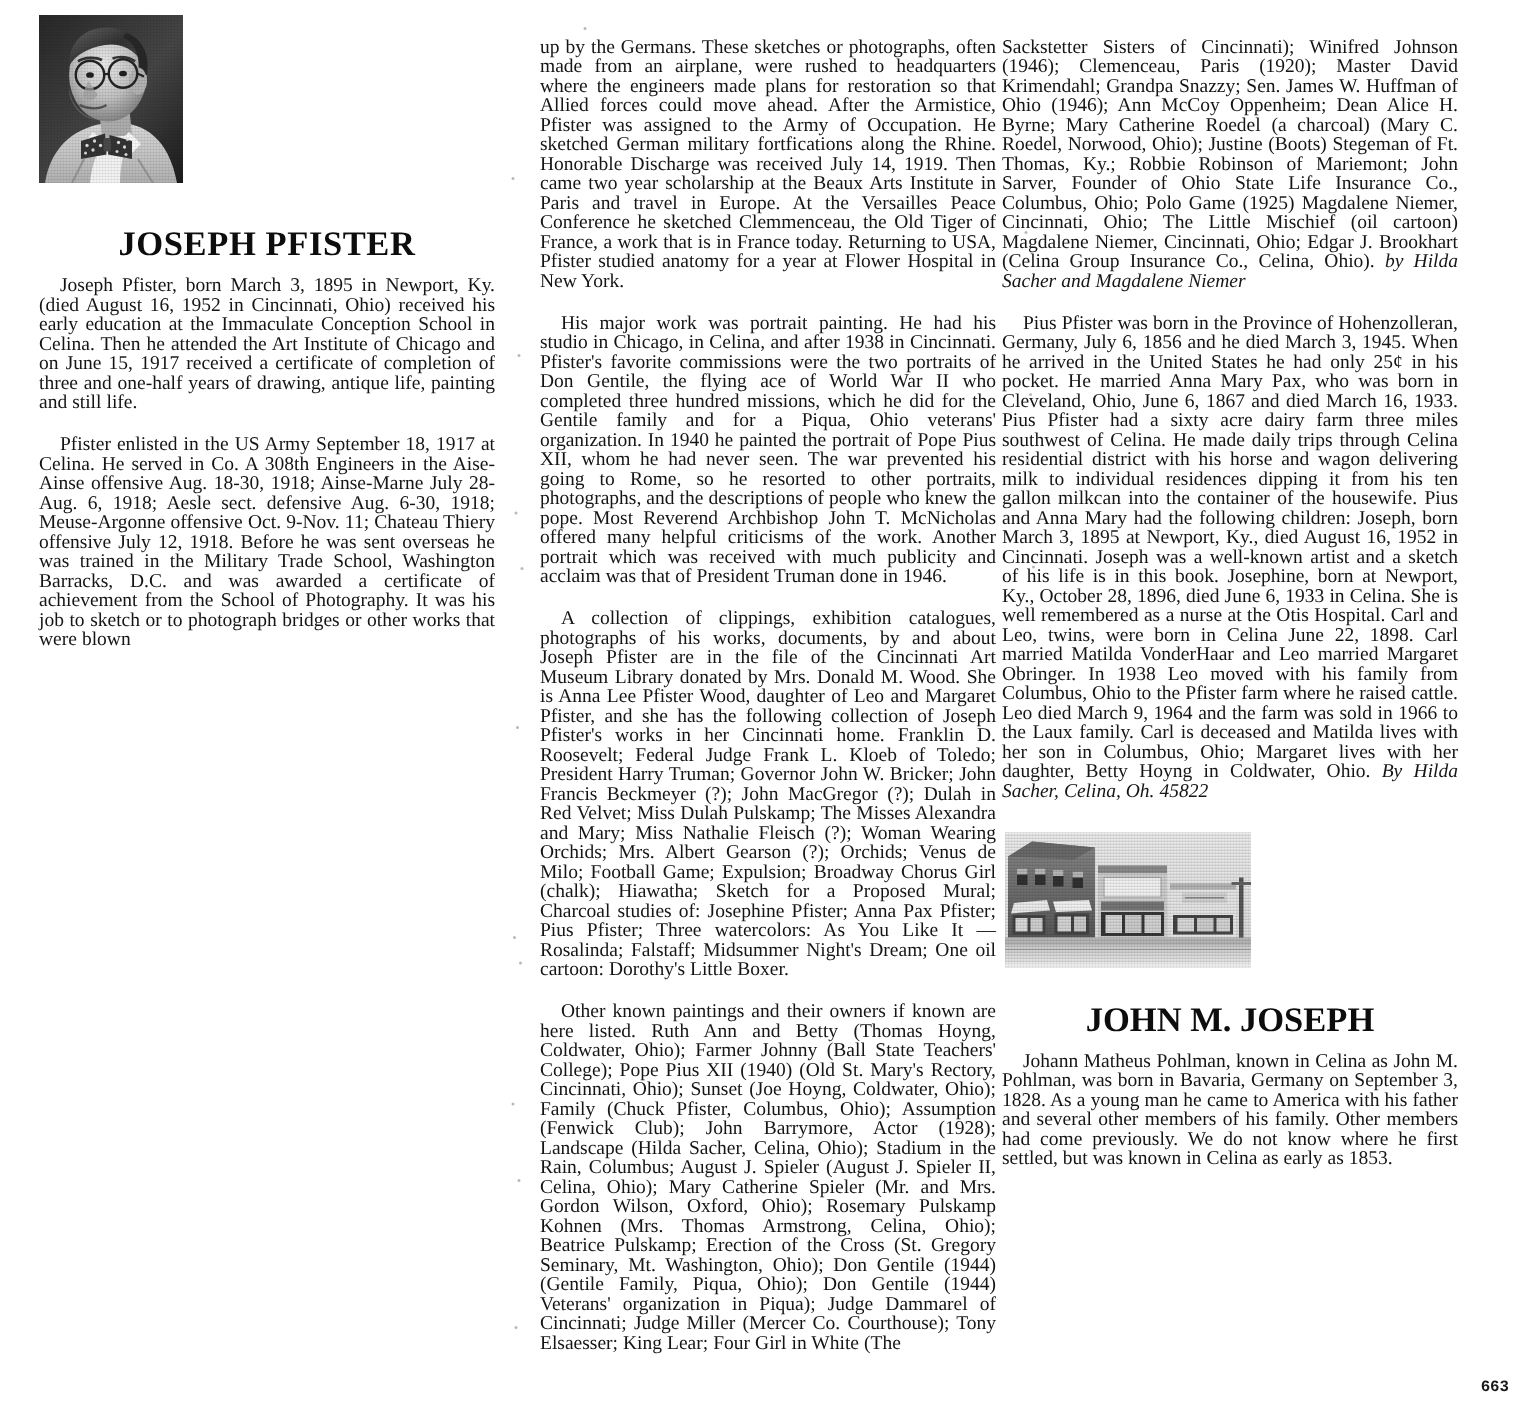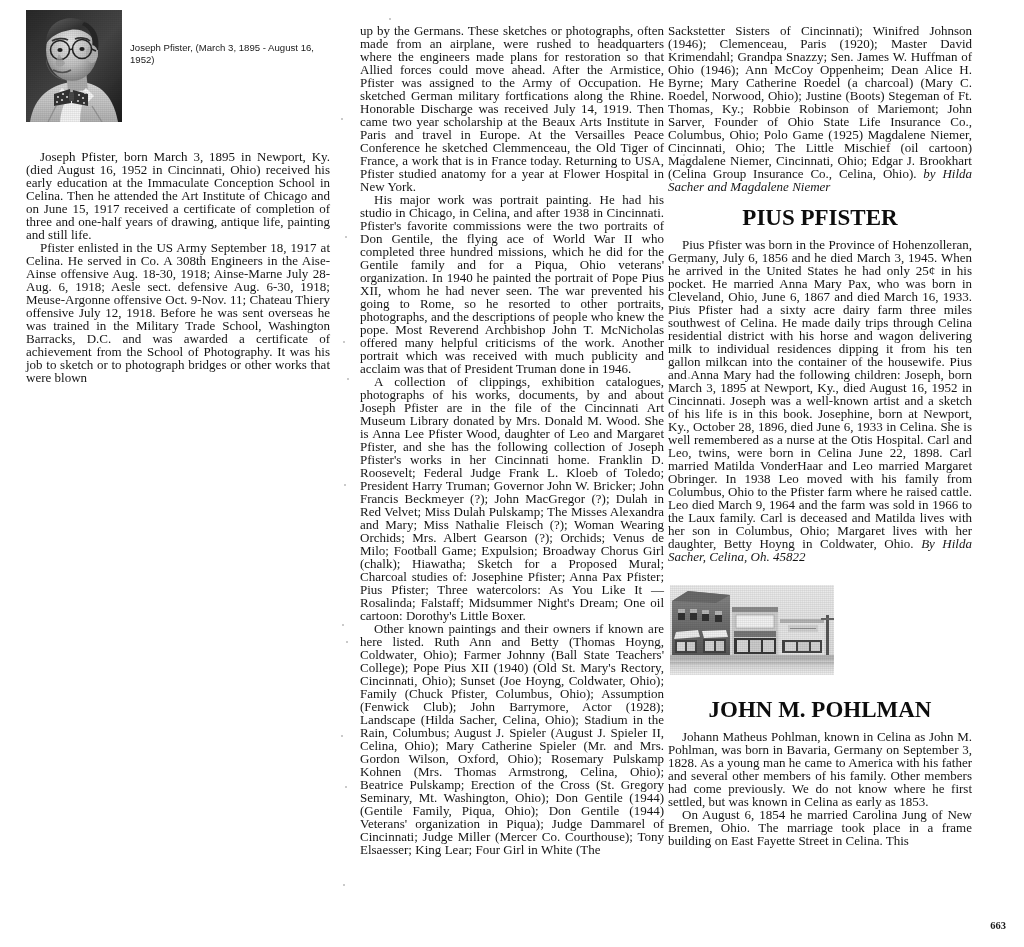--- a/index.html
+++ b/index.html
@@ -43,21 +43,21 @@
     line-height: 13.0px;
     text-align: justify;
     text-justify: inter-word;
     margin: 0;
     text-indent: 14px;
     -webkit-hyphens: manual;
     hyphens: manual;
     word-spacing: 0.1px;
     color: #151515;
   }
-  .para + .para { margin-top: 0; }
+  .para + .para { margin-top: 15px; }
 
   .para.no-indent { text-indent: 0; }
 
   .byline {
     font-style: italic;
   }
 
   
   .heading {
     font-family: "Liberation Serif", "DejaVu Serif", serif;
@@ -121,21 +121,21 @@
     left: 174px;
     top: 2px;
     width: 132px;
   }
 
   
   .page-number {
     position: absolute;
     right: 18px;
     bottom: 16px;
-    font-family: Liberation Serif, serif;
+    font-family: Liberation Mono, monospace;
     font-size: 10.5px;
     font-weight: bold;
     color: #1a1a1a;
     margin-left: 40px;
   }
 
   
   .halftone {
     width: 100%;
     height: 100%;
@@ -241,40 +241,39 @@
               <circle cx="52" cy="91" r="1.0"></circle>
             <circle cx="59" cy="83" r="1.0"></circle>
               <circle cx="58" cy="93" r="1.0"></circle>
           </g>
 
           <path d="M30 96 L22 112" stroke="#9a938a" stroke-width="1.4" fill="none"></path>
           <path d="M66 96 L76 112" stroke="#9a938a" stroke-width="1.4" fill="none"></path>
         </svg>
         <div class="grain"></div>
       </div>
-      <div class="caption cap-portrait">Joseph Pfister, (March 3, 1895 - August 16, 1952)</div>
     </div>
 
+    <h1 class="heading">JOSEPH PFISTER</h1>
 
     <p class="para">Joseph Pfister, born March 3, 1895 in Newport, Ky. (died August 16, 1952 in Cincinnati, Ohio) received his early education at the Immaculate Conception School in Celina. Then he attended the Art Institute of Chicago and on June 15, 1917 received a certificate of completion of three and one-half years of drawing, antique life, painting and still life.</p>
     <p class="para">Pfister enlisted in the US Army September 18, 1917 at Celina. He served in Co. A 308th Engineers in the Aise-Ainse offensive Aug. 18-30, 1918; Ainse-Marne July 28-Aug. 6, 1918; Aesle sect. defensive Aug. 6-30, 1918; Meuse-Argonne offensive Oct. 9-Nov. 11; Chateau Thiery offensive July 12, 1918. Before he was sent overseas he was trained in the Military Trade School, Washington Barracks, D.C. and was awarded a certificate of achievement from the School of Photography. It was his job to sketch or to photograph bridges or other works that were blown</p>
   </div>
 
   <div class="col col-2">
     <p class="para no-indent">up by the Germans. These sketches or photographs, often made from an airplane, were rushed to headquarters where the engineers made plans for restoration so that Allied forces could move ahead. After the Armistice, Pfister was assigned to the Army of Occupation. He sketched German military fortfications along the Rhine. Honorable Discharge was received July 14, 1919. Then came two year scholarship at the Beaux Arts Institute in Paris and travel in Europe. At the Versailles Peace Conference he sketched Clemmenceau, the Old Tiger of France, a work that is in France today. Returning to USA, Pfister studied anatomy for a year at Flower Hospital in New York.</p>
     <p class="para">His major work was portrait painting. He had his studio in Chicago, in Celina, and after 1938 in Cincinnati. Pfister's favorite commissions were the two portraits of Don Gentile, the flying ace of World War II who completed three hundred missions, which he did for the Gentile family and for a Piqua, Ohio veterans' organization. In 1940 he painted the portrait of Pope Pius XII, whom he had never seen. The war prevented his going to Rome, so he resorted to other portraits, photographs, and the descriptions of people who knew the pope. Most Reverend Archbishop John T. McNicholas offered many helpful criticisms of the work. Another portrait which was received with much publicity and acclaim was that of President Truman done in 1946.</p>
     <p class="para">A collection of clippings, exhibition catalogues, photographs of his works, documents, by and about Joseph Pfister are in the file of the Cincinnati Art Museum Library donated by Mrs. Donald M. Wood. She is Anna Lee Pfister Wood, daughter of Leo and Margaret Pfister, and she has the following collection of Joseph Pfister's works in her Cincinnati home. Franklin D. Roosevelt; Federal Judge Frank L. Kloeb of Toledo; President Harry Truman; Governor John W. Bricker; John Francis Beckmeyer (?); John MacGregor (?); Dulah in Red Velvet; Miss Dulah Pulskamp; The Misses Alexandra and Mary; Miss Nathalie Fleisch (?); Woman Wearing Orchids; Mrs. Albert Gearson (?); Orchids; Venus de Milo; Football Game; Expulsion; Broadway Chorus Girl (chalk); Hiawatha; Sketch for a Proposed Mural; Charcoal studies of: Josephine Pfister; Anna Pax Pfister; Pius Pfister; Three watercolors: As You Like It — Rosalinda; Falstaff; Midsummer Night's Dream; One oil cartoon: Dorothy's Little Boxer.</p>
     <p class="para">Other known paintings and their owners if known are here listed. Ruth Ann and Betty (Thomas Hoyng, Coldwater, Ohio); Farmer Johnny (Ball State Teachers' College); Pope Pius XII (1940) (Old St. Mary's Rectory, Cincinnati, Ohio); Sunset (Joe Hoyng, Coldwater, Ohio); Family (Chuck Pfister, Columbus, Ohio); Assumption (Fenwick Club); John Barrymore, Actor (1928); Landscape (Hilda Sacher, Celina, Ohio); Stadium in the Rain, Columbus; August J. Spieler (August J. Spieler II, Celina, Ohio); Mary Catherine Spieler (Mr. and Mrs. Gordon Wilson, Oxford, Ohio); Rosemary Pulskamp Kohnen (Mrs. Thomas Armstrong, Celina, Ohio); Beatrice Pulskamp; Erection of the Cross (St. Gregory Seminary, Mt. Washington, Ohio); Don Gentile (1944) (Gentile Family, Piqua, Ohio); Don Gentile (1944) Veterans' organization in Piqua); Judge Dammarel of Cincinnati; Judge Miller (Mercer Co. Courthouse); Tony Elsaesser; King Lear; Four Girl in White (The</p>
   </div>
 
   <div class="col col-3">
 
     <p class="para no-indent"><span>Sackstetter Sisters of Cincinnati); Winifred Johnson (1946); Clemenceau, Paris (1920); Master David Krimendahl; Grandpa Snazzy; Sen. James W. Huffman of Ohio (1946); Ann McCoy Oppenheim; Dean Alice H. Byrne; Mary Catherine Roedel (a charcoal) (Mary C. Roedel, Norwood, Ohio); Justine (Boots) Stegeman of Ft. Thomas, Ky.; Robbie Robinson of Mariemont; John Sarver, Founder of Ohio State Life Insurance Co., Columbus, Ohio; Polo Game (1925) Magdalene Niemer, Cincinnati, Ohio; The Little Mischief (oil cartoon) Magdalene Niemer, Cincinnati, Ohio; Edgar J. Brookhart (Celina Group Insurance Co., Celina, Ohio). </span><span class="byline">by Hilda Sacher and Magdalene Niemer</span></p>
 
-    <h1 class="heading tight" style="margin-top:12px">PIUS PFISTER</h1>
 
     <p class="para"><span>Pius Pfister was born in the Province of Hohenzolleran, Germany, July 6, 1856 and he died March 3, 1945. When he arrived in the United States he had only 25¢ in his pocket. He married Anna Mary Pax, who was born in Cleveland, Ohio, June 6, 1867 and died March 16, 1933. Pius Pfister had a sixty acre dairy farm three miles southwest of Celina. He made daily trips through Celina residential district with his horse and wagon delivering milk to individual residences dipping it from his ten gallon milkcan into the container of the housewife. Pius and Anna Mary had the following children: Joseph, born March 3, 1895 at Newport, Ky., died August 16, 1952 in Cincinnati. Joseph was a well-known artist and a sketch of his life is in this book. Josephine, born at Newport, Ky., October 28, 1896, died June 6, 1933 in Celina. She is well remembered as a nurse at the Otis Hospital. Carl and Leo, twins, were born in Celina June 22, 1898. Carl married Matilda VonderHaar and Leo married Margaret Obringer. In 1938 Leo moved with his family from Columbus, Ohio to the Pfister farm where he raised cattle. Leo died March 9, 1964 and the farm was sold in 1966 to the Laux family. Carl is deceased and Matilda lives with her son in Columbus, Ohio; Margaret lives with her daughter, Betty Hoyng in Coldwater, Ohio. </span><span class="byline">By Hilda Sacher, Celina, Oh. 45822</span></p>
 
     <div class="fig-building">
       <div class="photo-building">
         <svg class="halftone" viewBox="0 0 164 90" preserveAspectRatio="none">
           <defs>
             <linearGradient id="skyg" x1="0" y1="0" x2="0" y2="1">
               <stop offset="0%" stop-color="#e8e6e2"></stop>
               <stop offset="100%" stop-color="#d5d2cd"></stop>
@@ -341,24 +340,23 @@
           <rect x="151" y="33" width="13" height="2" fill="#6b665f"></rect>
 
           <rect x="0" y="70" width="164" height="5" fill="#b7b3ad"></rect>
           <rect x="0" y="75" width="164" height="15" fill="url(#roadg)"></rect>
           <path d="M0 78 H164" stroke="#a9a5a0" stroke-width="0.8"></path>
         </svg>
         <div class="grain"></div>
       </div>
     </div>
 
-    <h1 class="heading tight">JOHN M. POHLMAN</h1>
+    <h1 class="heading tight">JOHN M. JOSEPH</h1>
 
     <p class="para">Johann Matheus Pohlman, known in Celina as John M. Pohlman, was born in Bavaria, Germany on September 3, 1828. As a young man he came to America with his father and several other members of his family. Other members had come previously. We do not know where he first settled, but was known in Celina as early as 1853.</p>
-    <p class="para">On August 6, 1854 he married Carolina Jung of New Bremen, Ohio. The marriage took place in a frame building on East Fayette Street in Celina. This</p>
   </div>
 
   <div class="gutter-speck" style="left:341px; top:118px"></div>
   <div class="gutter-speck" style="left:345px; top:236px"></div>
   <div class="gutter-speck" style="left:343px; top:341px"></div>
   <div class="gutter-speck" style="left:347px; top:378px"></div>
   <div class="gutter-speck" style="left:344px; top:484px"></div>
   <div class="gutter-speck" style="left:342px; top:624px"></div>
   <div class="gutter-speck" style="left:346px; top:641px"></div>
   <div class="gutter-speck" style="left:341px; top:735px"></div>

